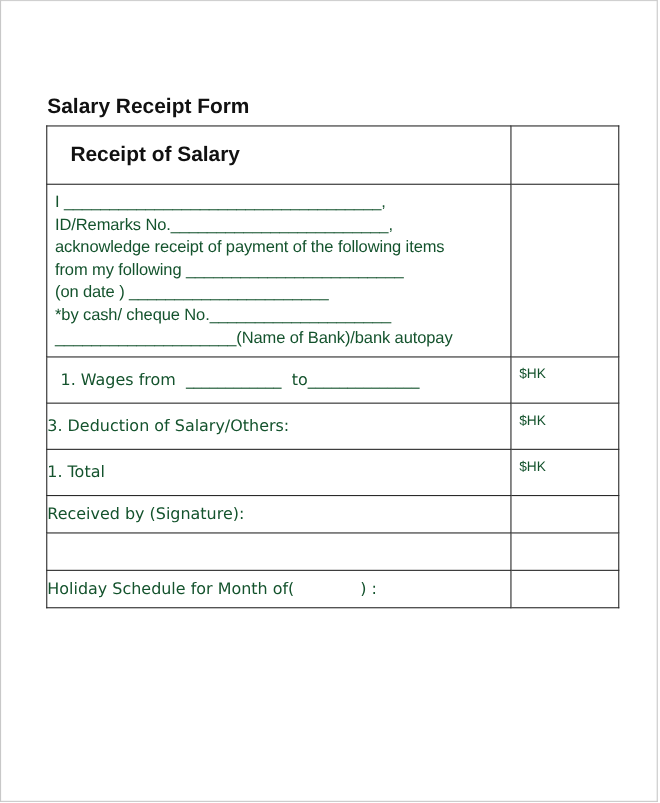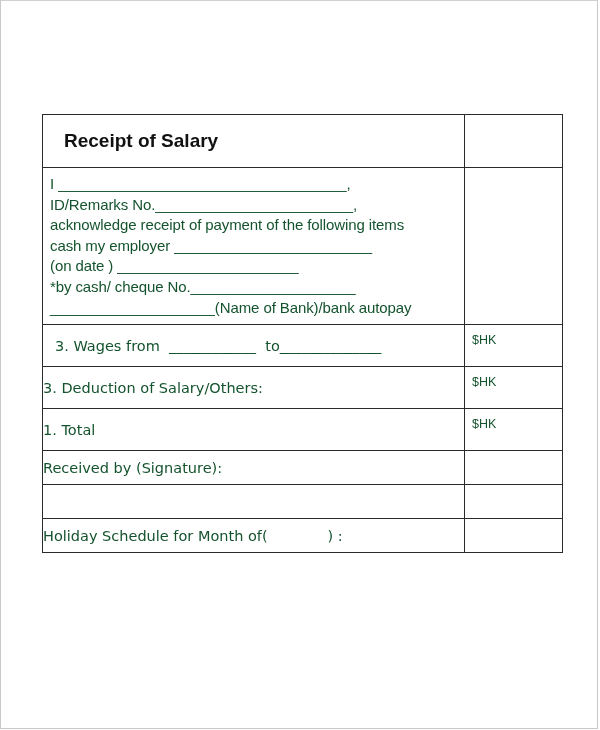--- a/index.html
+++ b/index.html
@@ -37,47 +37,48 @@
   .cur { vertical-align: top !important; padding: 8px 0 0 7px !important;
          font-family: "Liberation Sans", sans-serif !important; font-size: 12.5px !important; }
   .r-empty td { height: 33px; }
   .r-remarks td { height: 74px; vertical-align: top; }
   .r-remarks .lbl { padding-top: 8px; }
 </style>
 </head>
 <body>
 
 <div class="page">
+  <div class="doc-title">Salary Receipt Form</div>
 
   <table class="form">
     <colgroup>
         <col class="c1">
         <col class="c2">
       </colgroup>
     <tbody>
         <tr class="r-head">
       <td class="hcell">Receipt of Salary</td>
       <td></td>
     </tr>
     <tr class="r-para">
       <td>
         <div class="para">
           <div>I ___________________________________,</div>
           <div>ID/Remarks No.________________________,</div>
           <div>acknowledge receipt of payment  of the following items</div>
-          <div>cash my employer ________________________</div>
+          <div>from my following ________________________</div>
           <div>(on date ) ______________________</div>
           <div>*by cash/ cheque No.____________________</div>
           <div>____________________(Name of Bank)/bank autopay</div>
         </div>
       </td>
       <td></td>
     </tr>
     <tr class="r-item">
-      <td class="lbl indent">3. Wages from  ____________  to______________</td>
+      <td class="lbl indent">1. Wages from  ____________  to______________</td>
       <td class="cur">$HK</td>
     </tr>
     <tr class="r-item">
       <td class="lbl">3. Deduction of Salary/Others:</td>
       <td class="cur">$HK</td>
     </tr>
     <tr class="r-item">
       <td class="lbl">1. Total</td>
       <td class="cur">$HK</td>
     </tr>

